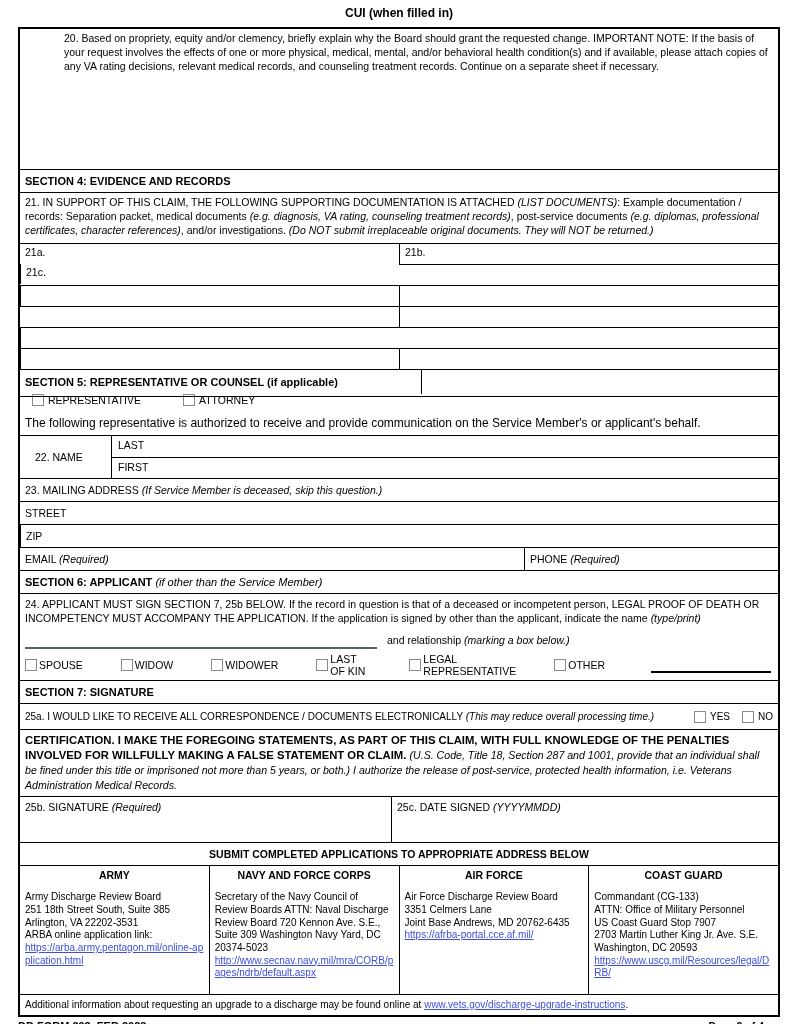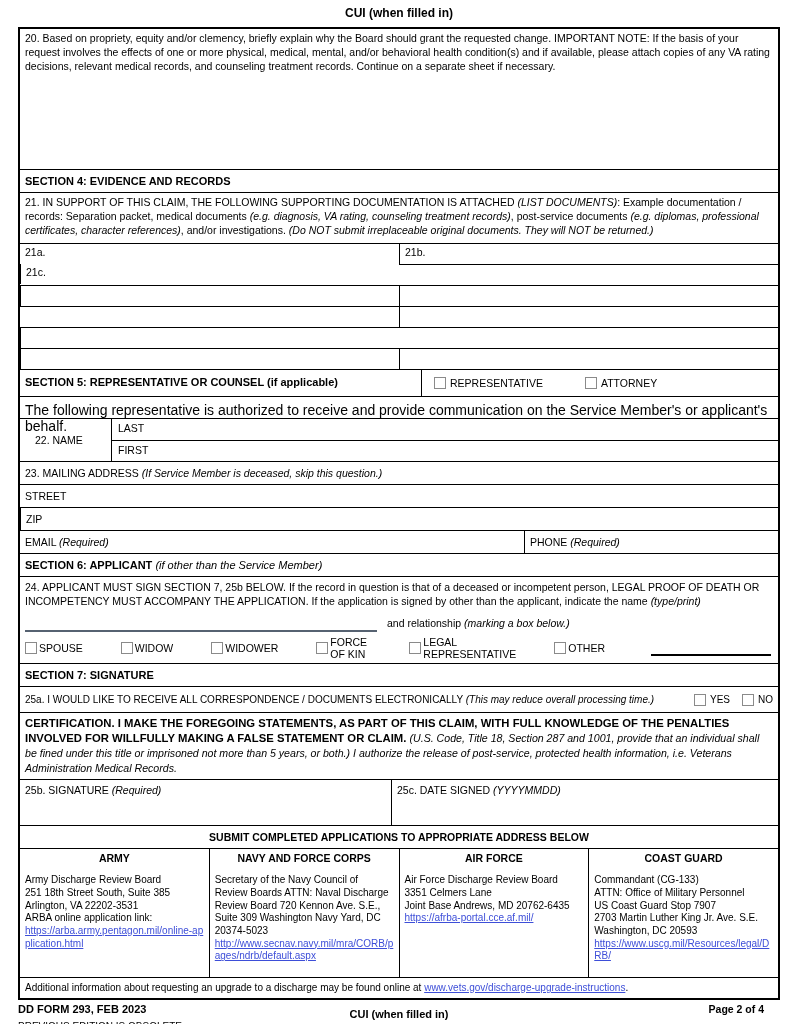--- a/index.html
+++ b/index.html
@@ -14,42 +14,42 @@
   .cui-top { text-align:center; font-weight:bold; font-size:12px; margin-bottom:7px; }
 
   .form { border:2px solid #000; background:#fff; }
   .row { border-top:1.5px solid #000; position:relative; }
   .row:first-child { border-top:none; }
   .sec-hdr { font-weight:bold; font-size:11px; padding:5px 5px 4px 5px; height:23px; }
   .sec-hdr .it { font-weight:normal; font-style:italic; }
   .note-it { font-style:italic; }
 
   
-  .item20 { height:140px; display:flex; flex-direction:row; }
+  .item20 { height:140px; display:flex; flex-direction:row;margin-left:39px; }
   .item20 p { padding:3px 5px; line-height:1.33; }
   .fill-area { flex:1; }
 
   
   .item21 { padding:3px 5px 5px 5px; line-height:1.33; }
 
   
   .t21 { display:grid; grid-template-columns:1fr 1fr; }
   .t21 .cell { height:21px; padding:2px 5px; border-top:1.5px solid #000; border-left:1.5px solid #000; }
   .t21 .cell.c0 { border-left:none; }
   .t21 .cell.hdrrow { border-top:none; height:20px; }
 
   
-  .sec5 { display:flex; height:27px; align-items:stretch; }
+  .sec5 { display:flex; height:27px; align-items:stretch;flex-direction:column; }
   .sec5 .left { width:402px; border-right:1.5px solid #000; padding:6px 5px; font-weight:bold; font-size:11px; }
   .sec5 .right { flex:1; display:flex; align-items:center; gap:42px; padding-left:12px; }
 
   .cbitem { display:flex; align-items:center; gap:4px; font-size:10.5px; }
   .cb { width:12px; height:12px; border:1.5px solid #8a8a8a; background:#fff; flex:none; display:inline-block; }
 
-  .repnote { height:22px; padding:5px 5px; font-size:14px; }
+  .repnote { height:22px; padding:19px 5px; font-size:12px; }
 
   
   .namegrid { display:flex; }
   .namegrid .lbl { width:92px; border-right:1.5px solid #000; display:flex; align-items:center; padding-left:15px; }
   .namegrid .rows { flex:1; }
   .namegrid .nrow { height:21px; padding:3px 6px; }
   .namegrid .nrow.first { border-top:1.5px solid #000; }
 
   .simple-row { height:23px; padding:5px 5px; }
   .split-row { display:flex; height:23px; }
@@ -196,21 +196,21 @@
         <span class="cbitem">
           <span class="cb"></span>
           <span>WIDOW</span>
         </span>
         <span class="cbitem">
           <span class="cb"></span>
           <span>WIDOWER</span>
         </span>
         <span class="cbitem">
           <span class="cb"></span>
-          <span>FORCE OF KIN</span>
+          <span>LAST OF KIN</span>
         </span>
         <span class="cbitem">
           <span class="cb"></span>
           <span>LEGAL REPRESENTATIVE</span>
         </span>
         <span class="cbitem">
           <span class="cb"></span>
           <span>OTHER</span>
         </span>
         <div class="otherline"></div>

